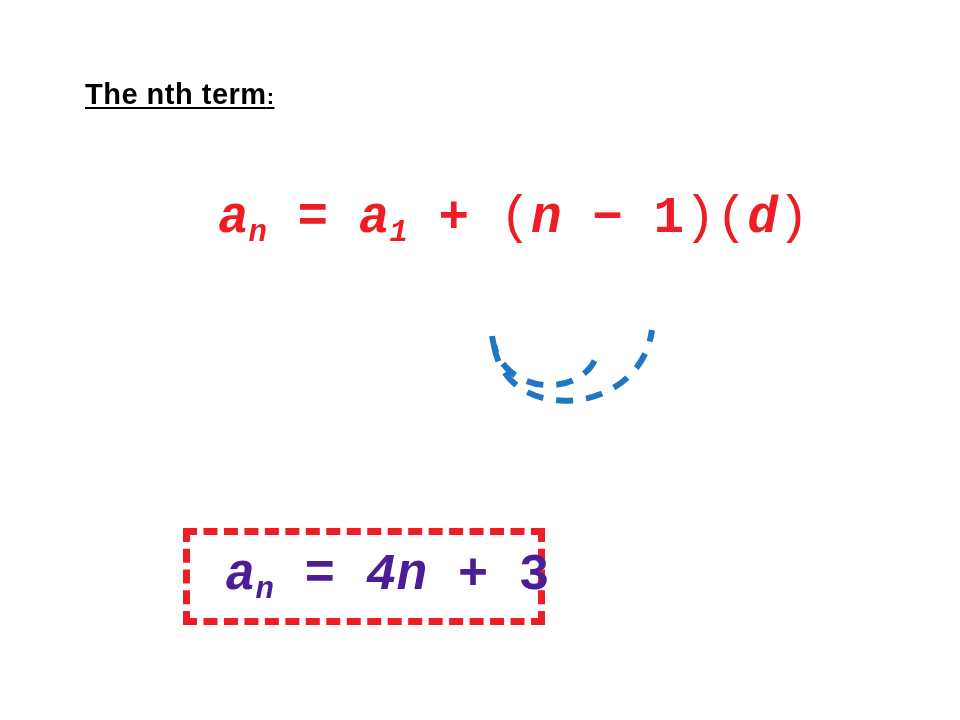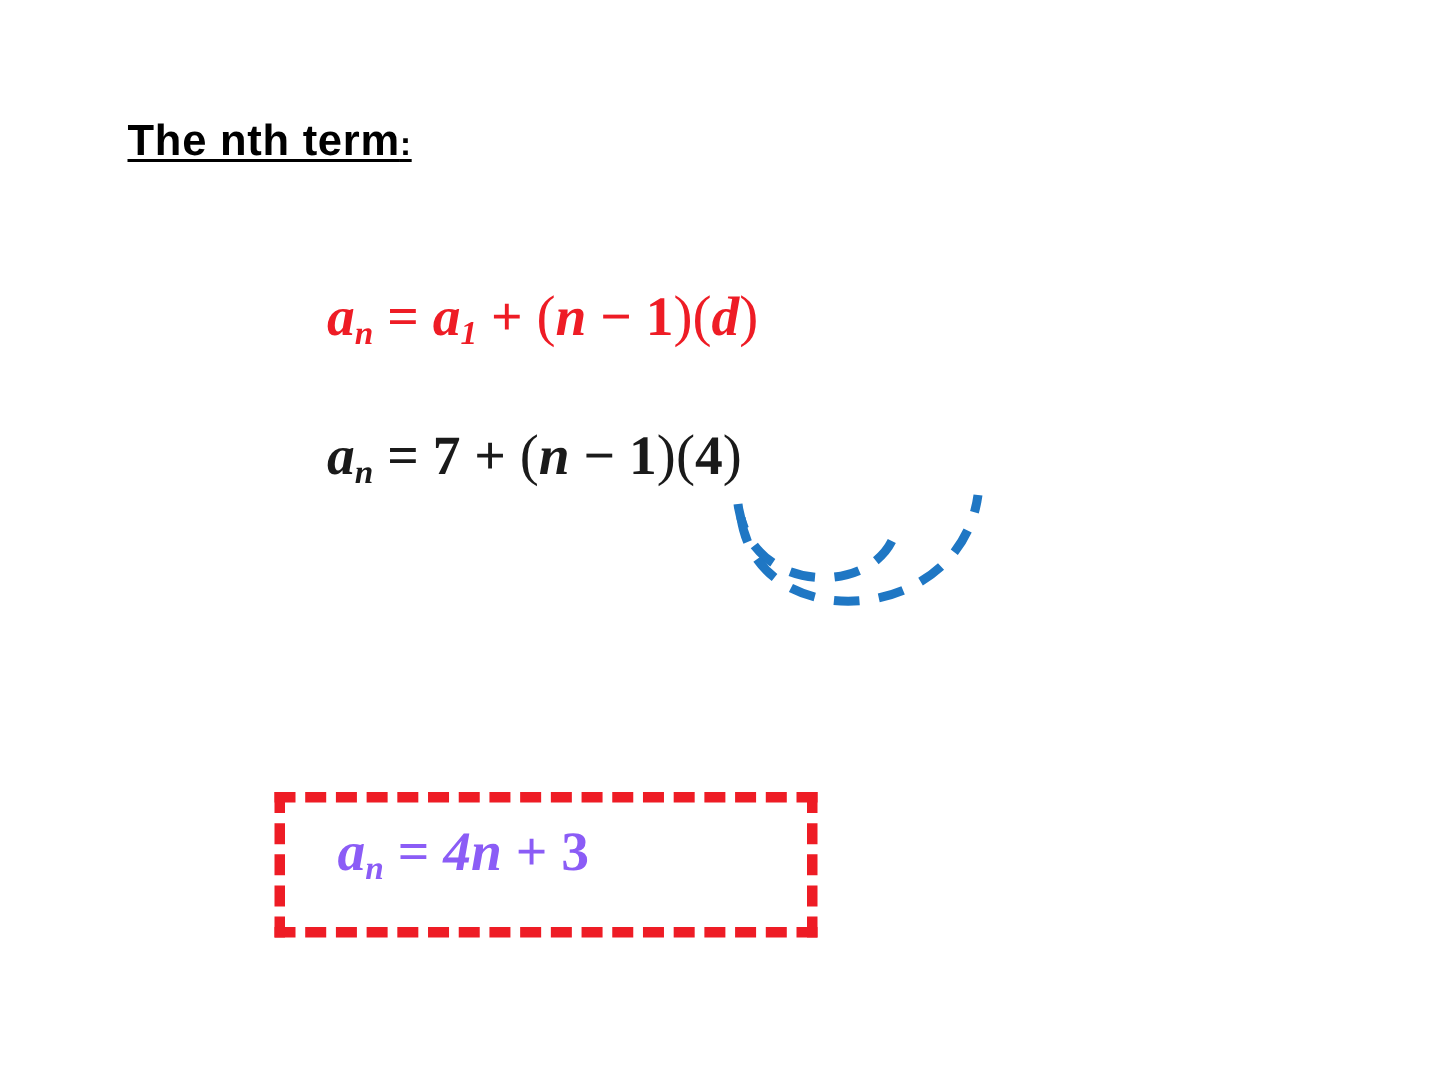--- a/index.html
+++ b/index.html
@@ -34,23 +34,23 @@
     text-underline-offset: 3px;
   }
   .title .title-colon {
     font-size: 22px;
     text-decoration: underline;
     text-underline-offset: 3px;
   }
 
   .eq {
     position: absolute;
-    font-family: Liberation Serif, serif;
+    font-family: Liberation Mono, monospace;
     font-weight: bold;
-    font-size: 37px;
+    font-size: 51px;
     white-space: nowrap;
     line-height: 1;
   }
   .eq i {
     font-style: italic;
   }
   .eq sub {
     font-size: 0.6em;
     font-style: italic;
     vertical-align: baseline;
@@ -77,21 +77,21 @@
     color: #1a1a1a;
   }
   #eq3 {
     left: 218px;
     top: 415px;
     color: #1a1a1a;
   }
   #eq4 {
     left: 225px;
     top: 550px;
-    color: #8b5cf6;
+    color: #4c1d95;
   }
 
   .arcs {
     position: absolute;
     left: 0;
     top: 0;
     width: 960px;
     height: 720px;
     pointer-events: none;
   }
@@ -118,29 +118,20 @@
   <div class="eq" id="eq1">
     <i>a</i><sub>n</sub>
     <span class="op">=</span>
     <i>a</i><sub>1</sub>
     <span class="op">+</span>
     <span class="paren">(</span><i>n</i>
     <span class="op">−</span>
     <span class="op">1</span><span class="paren">)</span><span class="paren">(</span><i>d</i><span class="paren">)</span>
   </div>
 
-  <div class="eq" id="eq2">
-    <i>a</i><sub>n</sub>
-    <span class="op">=</span>
-    <span class="op">7</span>
-    <span class="op">+</span>
-    <span class="paren">(</span><i>n</i>
-    <span class="op">−</span>
-    <span class="op">1</span><span class="paren">)</span><span class="paren">(</span><span class="op">4</span><span class="paren">)</span>
-  </div>
 
   <svg class="arcs" viewBox="0 0 960 720">
     <path d="M 492 336 C 500 400 590 398 598 350" fill="none" stroke="#1f77c4" stroke-width="6" stroke-dasharray="17,13" stroke-linecap="butt"></path>
     <path d="M 494 345 C 505 425 640 418 652 330" fill="none" stroke="#1f77c4" stroke-width="6" stroke-dasharray="17,13" stroke-linecap="butt"></path>
   </svg>
 
 
   <div class="answer-box"></div>
 
   <div class="eq" id="eq4">

